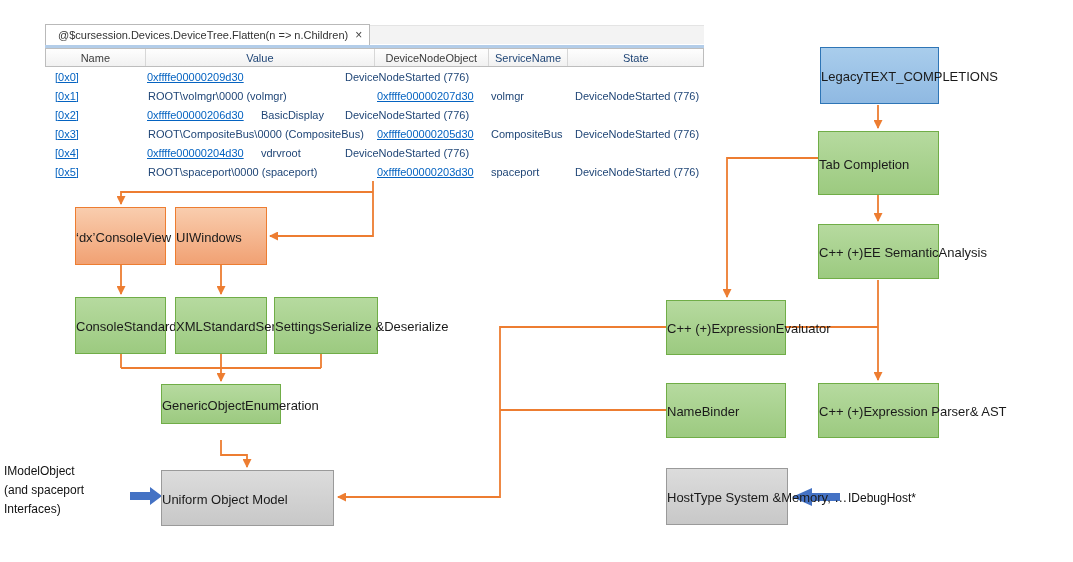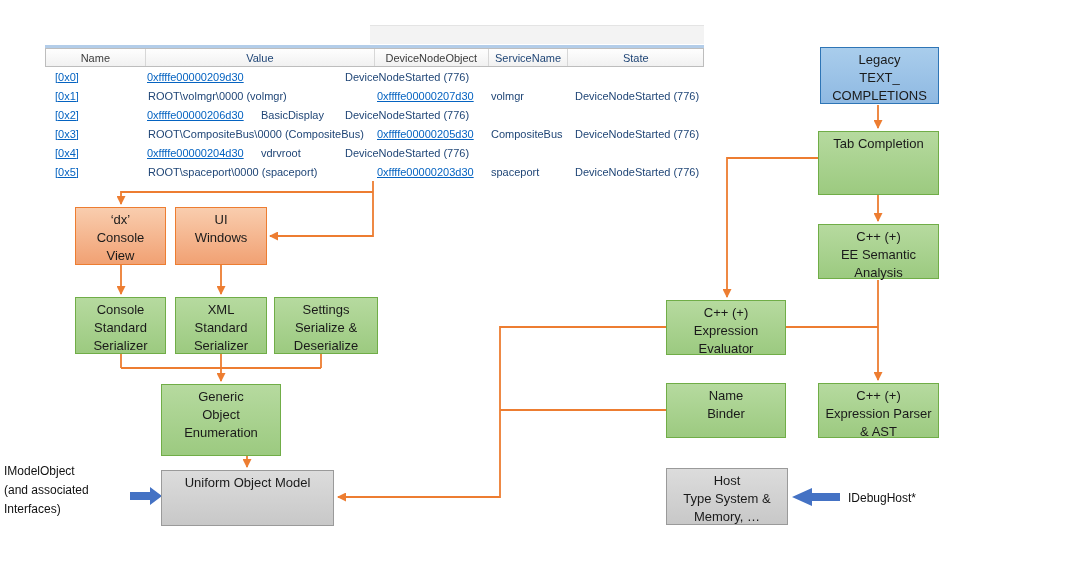--- a/index.html
+++ b/index.html
@@ -26,39 +26,43 @@
   .trow{display:flex;height:19px;align-items:center}
   .cell{white-space:nowrap;overflow:hidden}
   .col-name{width:100px;padding-left:10px}
   .col-value{width:230px;padding-left:3px;color:#1f4576}
   .col-node{width:114px;padding-left:2px}
   .col-service{width:80px;padding-left:2px;color:#1f4576}
   .col-state{width:135px;padding-left:6px;color:#1f4576}
   .link{color:#0563c1;text-decoration:underline;cursor:pointer}
 
   
-  .box{position:absolute;display:flex;flex-direction:column;align-items:center;
+  .box{position:absolute;display:flex;flex-direction:row;align-items:center;
     padding-top:3px;font-size:13px;line-height:18px;color:#1a1a1a;text-align:left;
     white-space:nowrap}
   .orange{background:linear-gradient(#f9cdae,#f1a173);border:1.5px solid #ED7D31}
   .green {background:linear-gradient(#b6da9f,#9cca80);border:1.5px solid #70AD47}
   .blue  {background:linear-gradient(#a9cdec,#8fb9e2);border:1.5px solid #2E75B6}
   .gray  {background:linear-gradient(#dcdcdc,#c8c8c8);border:1.5px solid #9a9a9a}
 
   
   .sidelabel{position:absolute;font-size:12px;line-height:19px;color:#111}
 
   svg.overlay{position:absolute;left:0;top:0;pointer-events:none}
 </style>
 </head>
 <body>
 
 <div class="stage">
 
   <div class="tabstrip-rest"></div>
+  <div class="tab">
+    <span>@$cursession.Devices.DeviceTree.Flatten(n =&gt; n.Children)</span>
+    <span class="close">×</span>
+  </div>
   <div class="blueband"></div>
 
   <div class="thead">
     <div class="th col-name" style="padding-left:0">Name</div>
     <div class="th col-value" style="padding-left:0">Value</div>
     <div class="th col-node" style="padding-left:0">DeviceNodeObject</div>
     <div class="th col-service" style="padding-left:0">ServiceName</div>
     <div class="th col-state" style="padding-left:0">State</div>
   </div>
 
@@ -193,30 +197,30 @@
     <div>Standard</div>
     <div>Serializer</div>
   </div>
 
   <div class="box green" style="left:274px;top:297px;width:104px;height:57px">
     <div>Settings</div>
     <div>Serialize &amp;</div>
     <div>Deserialize</div>
   </div>
 
-  <div class="box green" style="left:161px;top:384px;width:120px;height:72px">
+  <div class="box green" style="left:161px;top:384px;width:120px;height:40px">
     <div>Generic</div>
     <div>Object</div>
     <div>Enumeration</div>
   </div>
 
   <div class="box gray" style="left:161px;top:470px;width:173px;height:56px">
     <div>Uniform Object Model</div>
   </div>
 
   <div class="sidelabel" style="left:4px;top:462px">
     <div>IModelObject</div>
-    <div>(and associated</div>
+    <div>(and spaceport</div>
     <div>Interfaces)</div>
   </div>
   <div class="sidelabel" style="left:848px;top:489px">IDebugHost*</div>
 
 </div>
 
 </body></html>

